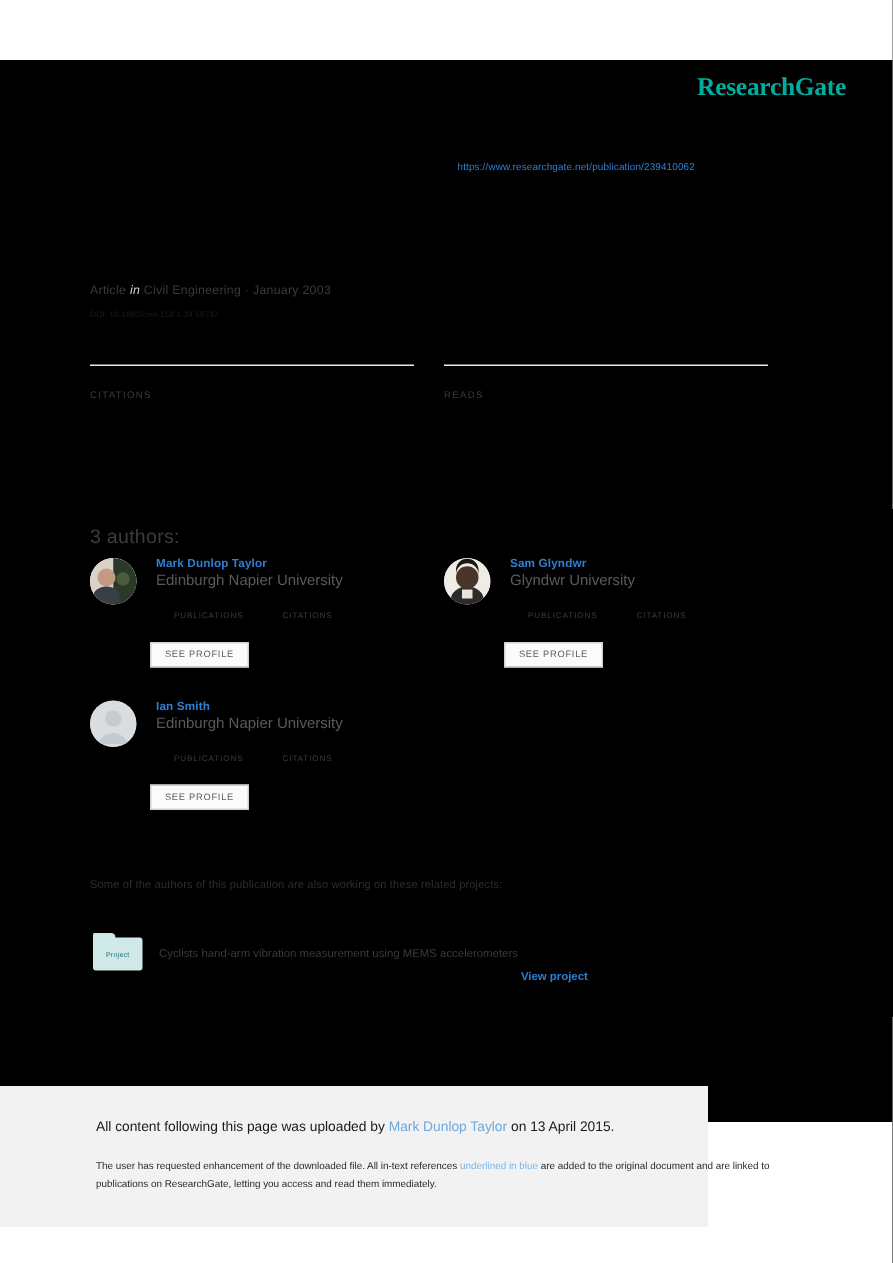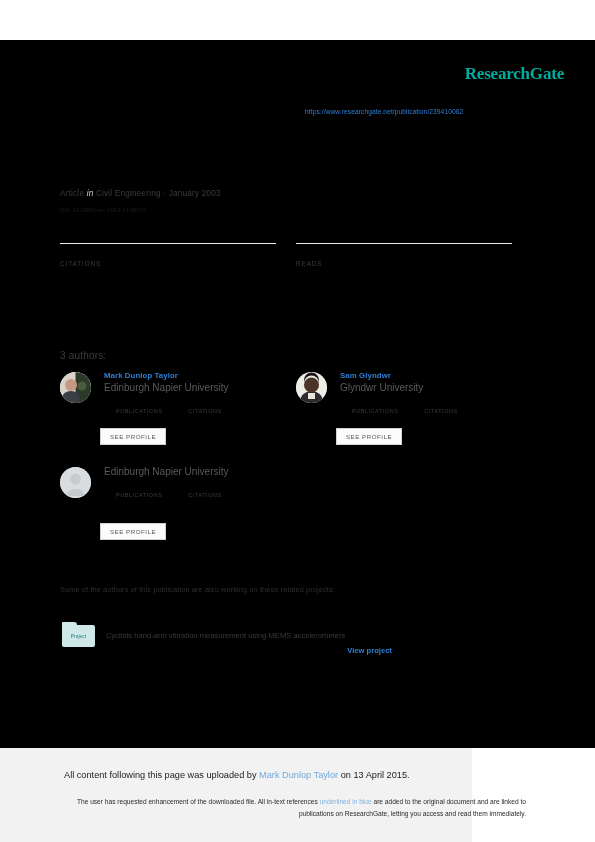--- a/index.html
+++ b/index.html
@@ -37,21 +37,20 @@
   .rg-logo {
     position: absolute;
     right: 31px;
     top: 8px;
     font-family: "Liberation Serif", serif;
     font-size: 17px;
     font-weight: bold;
     color: #00ad9f;
     letter-spacing: -0.2px;
     white-space: nowrap;
-    margin-top: 16px;
   }
 
   
   .pub-url {
     position: absolute;
     left: 305px;
     top: 68px;
     font-size: 6.6px;
     color: #2f7fd6;
     letter-spacing: 0.1px;
@@ -124,21 +123,21 @@
     color: #3d3d3d;
     letter-spacing: 0.9px;
     margin-top: 2px;
   }
 
   
   .authors-heading {
     position: absolute;
     left: 60px;
     top: 310px;
-    font-size: 10px;
+    font-size: 13px;
     color: #3d3d3d;
     letter-spacing: 0.2px;
   }
 
   .author-card {
     position: absolute;
     width: 230px;
     height: 92px;
   }
   .author-card.pos0 { left: 60px;  top: 330px; }
@@ -278,25 +277,24 @@
     margin-left: 2px;
     white-space: nowrap;
     cursor: pointer;
     margin-top: 30px;
   }
 
   
   .footer {
     position: absolute;
     left: 0;
-    top: 748px;
+    top: 724px;
     width: 472px;
     height: 94px;
     background: #f2f2f2;
-    text-align: right;
   }
   .footer-main {
     position: absolute;
     left: 64px;
     top: 22px;
     font-size: 9.2px;
     color: #1a1a1a;
     white-space: nowrap;
   }
   .footer-main .uploader {
@@ -409,20 +407,21 @@
 
   <div class="author-card pos2">
     <div class="avatar">
       <svg width="31" height="31" viewBox="0 0 31 31">
         <circle cx="15.5" cy="15.5" r="15.5" fill="#d9dde0"></circle>
         <circle cx="15.5" cy="12" r="5.4" fill="#c6cbcf"></circle>
         <path d="M5.5 29 A10.5 10.5 0 0 1 25.5 29 Z" fill="#c6cbcf"></path>
       </svg>
     </div>
     <div class="author-info">
+      <div class="author-name">Ian Smith</div>
       <div class="author-affil">Edinburgh Napier University</div>
       <div class="author-stats">
         <div class="mini-stat">
           <div class="mini-value"></div>
           <div class="mini-label">PUBLICATIONS</div>
         </div>
         <div class="mini-stat">
           <div class="mini-value"></div>
           <div class="mini-label">CITATIONS</div>
         </div>

